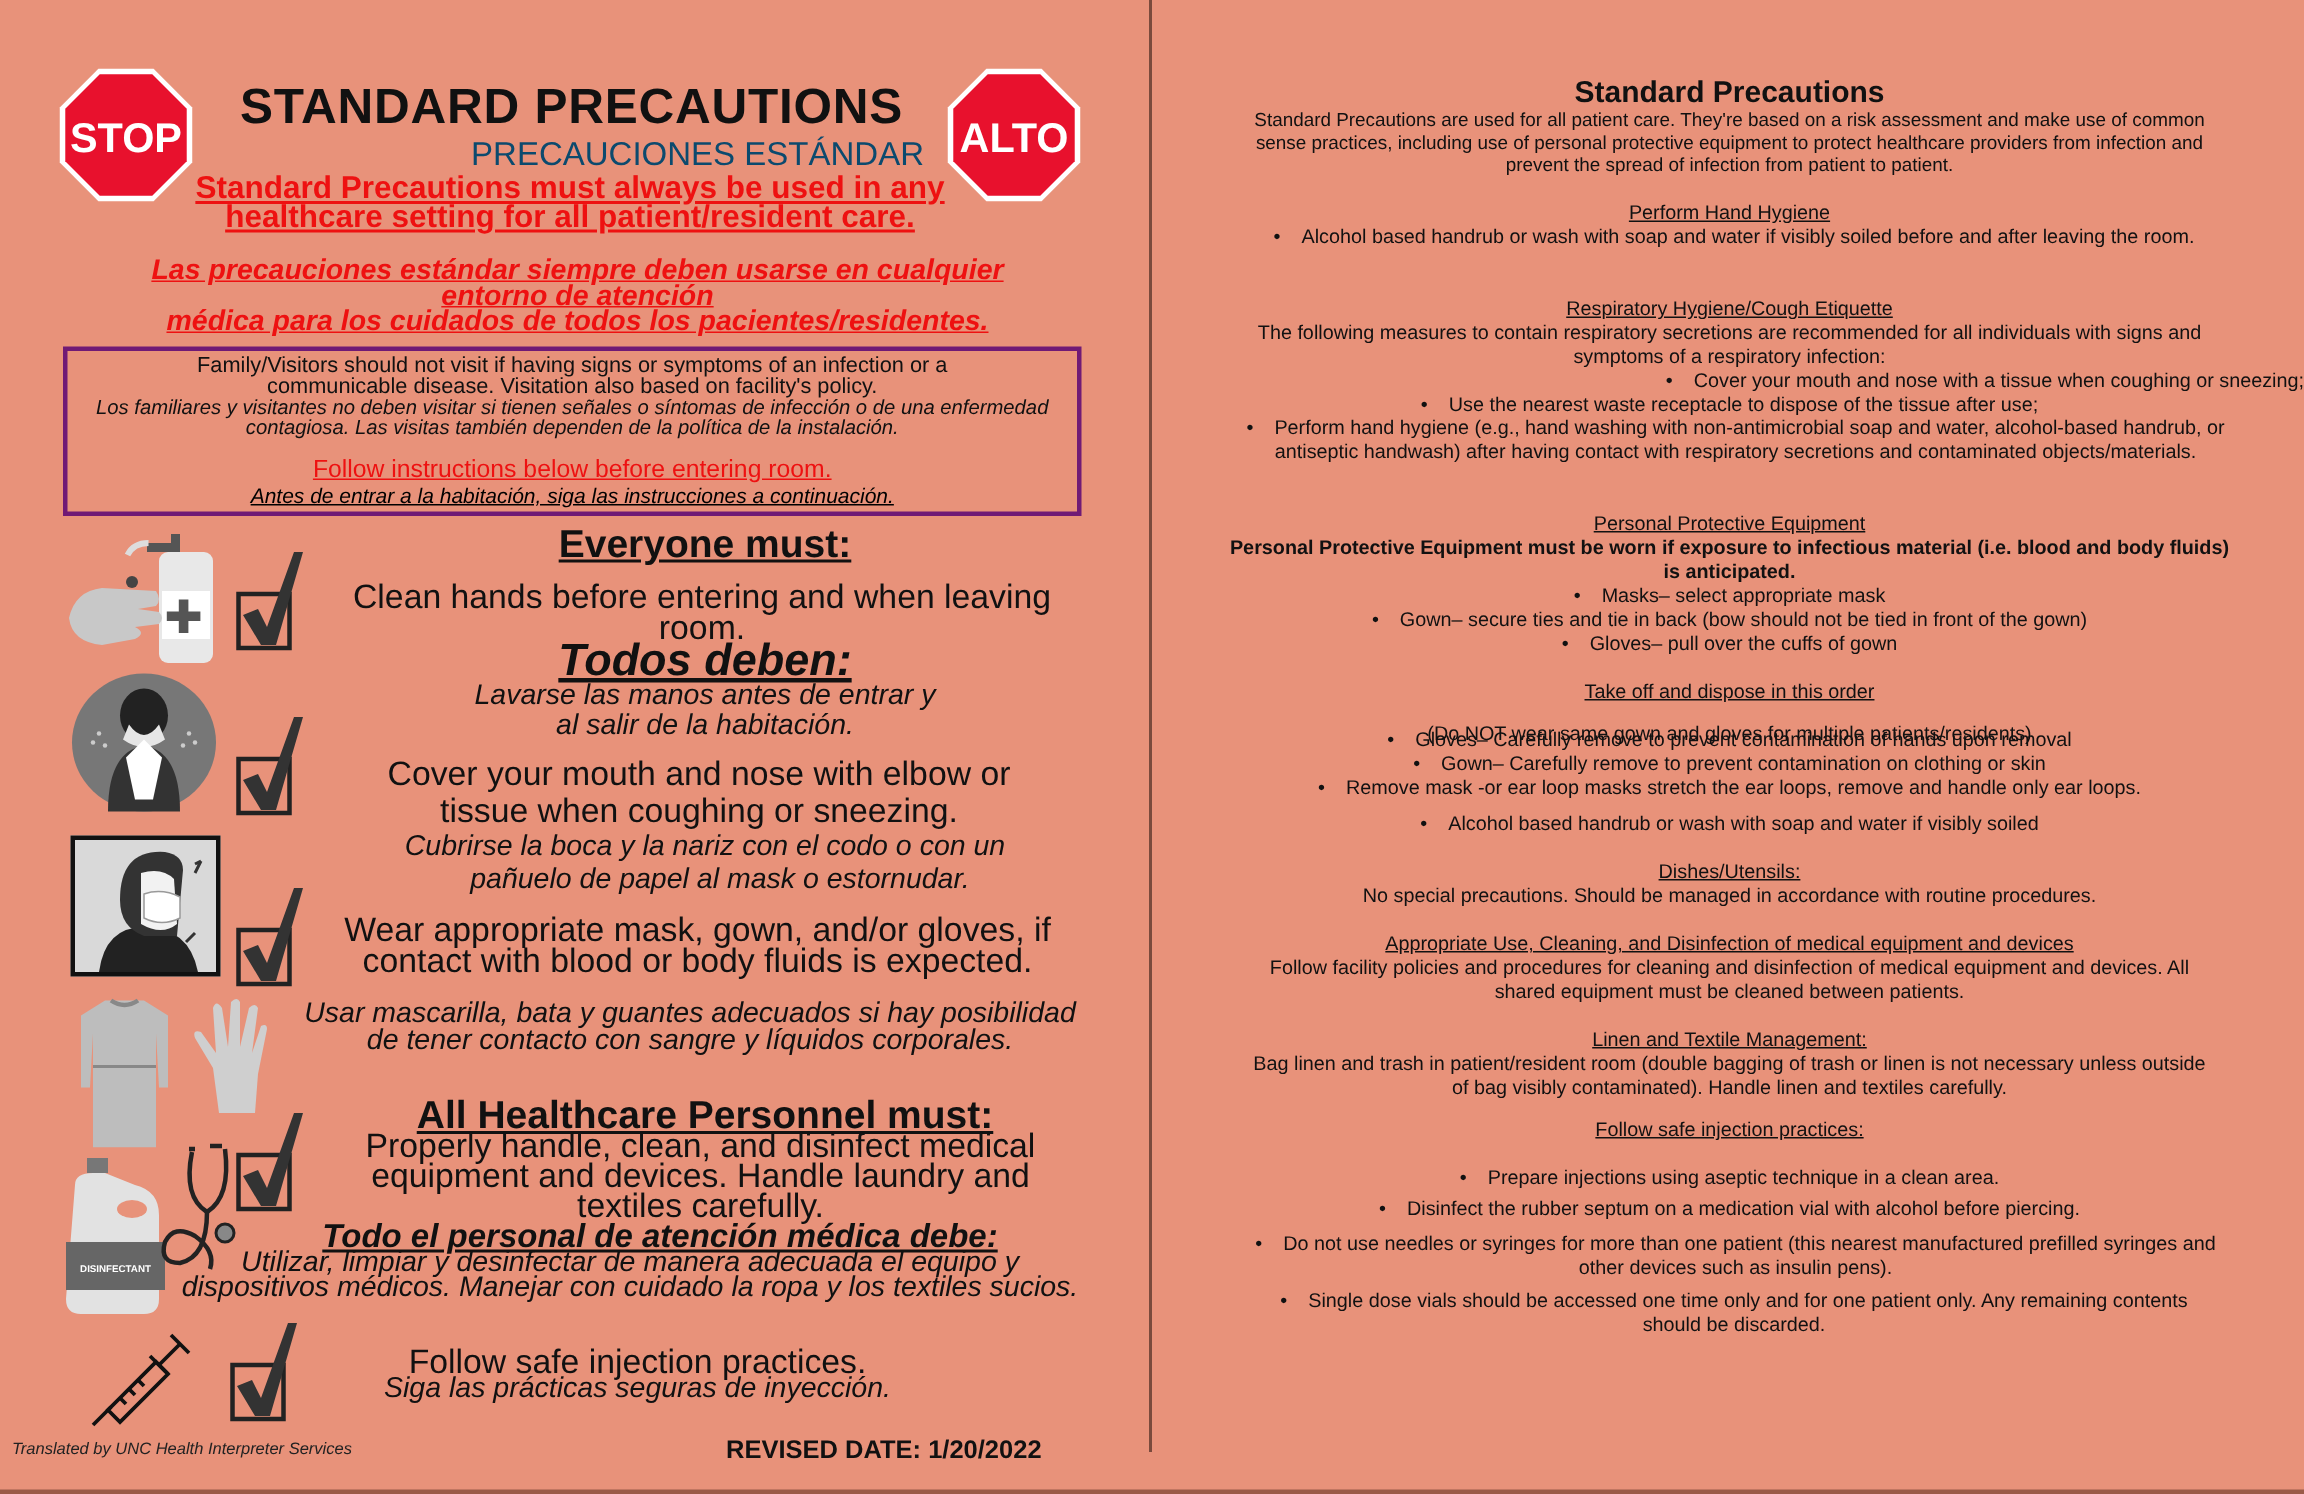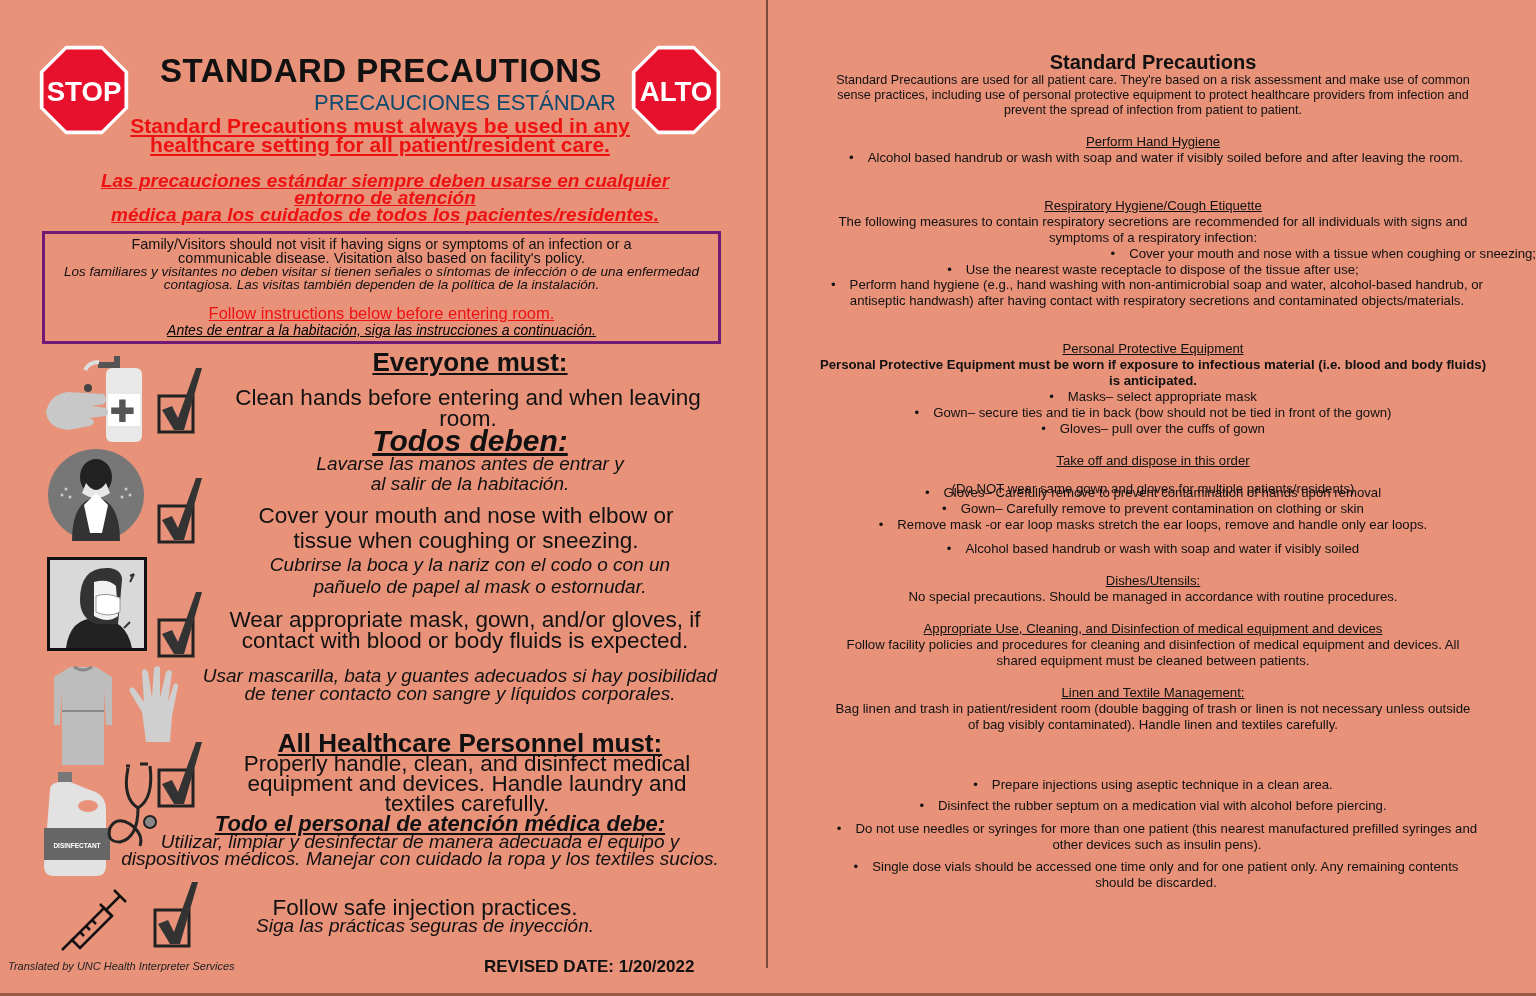--- a/index.html
+++ b/index.html
@@ -248,19 +248,20 @@
 
   <div class="r r-h" style="top:573px;">Dishes/Utensils:</div>
   <div class="r" style="top:589px;">No special precautions. Should be managed in accordance with routine procedures.</div>
 
   <div class="r r-h" style="top:621px;">Appropriate Use, Cleaning, and Disinfection of medical equipment and devices</div>
   <div class="r" style="top:637px; padding:0 64px;">Follow facility policies and procedures for cleaning and disinfection of medical equipment and devices. All shared equipment must be cleaned between patients.</div>
 
   <div class="r r-h" style="top:685px;">Linen and Textile Management:</div>
   <div class="r" style="top:701px; padding:0 64px;">Bag linen and trash in patient/resident room (double bagging of trash or linen is not necessary unless outside of bag visibly contaminated). Handle linen and textiles carefully.</div>
 
+  <div class="r r-h" style="top:745px;">Follow safe injection practices:</div>
   <div class="r bullet" style="top:777px;">Prepare injections using aseptic technique in a clean area.</div>
   <div class="r bullet" style="top:798px;">Disinfect the rubber septum on a medication vial with alcohol before piercing.</div>
   <div class="r bullet" style="top:821px; padding:0 52px 0 60px;">Do not use needles or syringes for more than one patient (this nearest manufactured prefilled syringes and other devices such as insulin pens).</div>
   <div class="r bullet" style="top:859px; padding:0 60px 0 66px;">Single dose vials should be accessed one time only and for one patient only. Any remaining contents should be discarded.</div>
 </div>
 
 <div class="bottom-edge"></div>
 
 </body></html>

